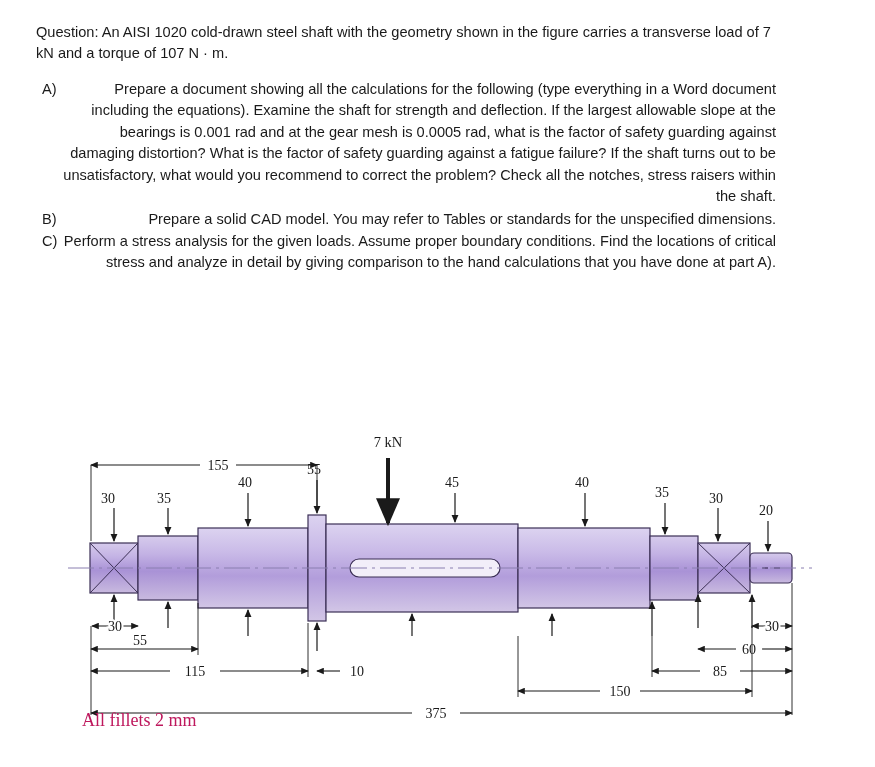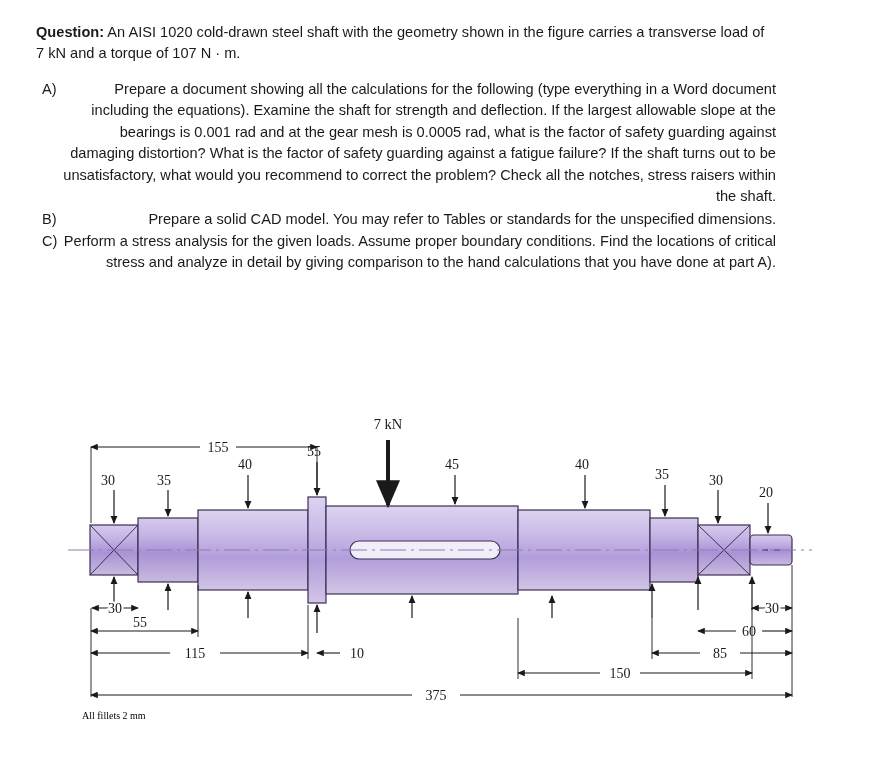--- a/index.html
+++ b/index.html
@@ -22,21 +22,21 @@
   }
   .question-block {
     position: absolute;
     left: 36px;
     top: 22px;
     width: 740px;
     font-size: 14.6px;
     line-height: 1.47;
   }
   .q-label {
-    font-weight: bold;
+    font-weight: normal;
   }
   .list {
     margin: 14px 0 0 0;
     padding: 0;
     list-style: none;
   }
   .list li {
     display: flex;
     align-items: flex-start;
     margin-bottom: 1px;
@@ -48,35 +48,35 @@
     box-sizing: border-box;
   }
   .list .body {
     flex: 1 1 auto;
     width: 706px;
     text-align: right;
   }
   .figure {
     position: absolute;
     left: 40px;
-    top: 405px;
+    top: 423px;
     width: 800px;
     height: 340px;
     font-family: "Liberation Serif", serif;
   }
   .figure svg {
     display: block;
   }
   .fillet-note {
     position: absolute;
     left: 82px;
     top: 710px;
     font-family: "Liberation Serif", serif;
-    font-size: 10px;
-    color: #000000;
+    font-size: 18px;
+    color: #be185d;
   }
   text {
     font-family: "Liberation Serif", serif;
     fill: #1a1a1a;
   }
   .dim-text { font-size: 14px; }
   .load-text { font-size: 14.5px; }
 </style>
 </head>
 <body>

